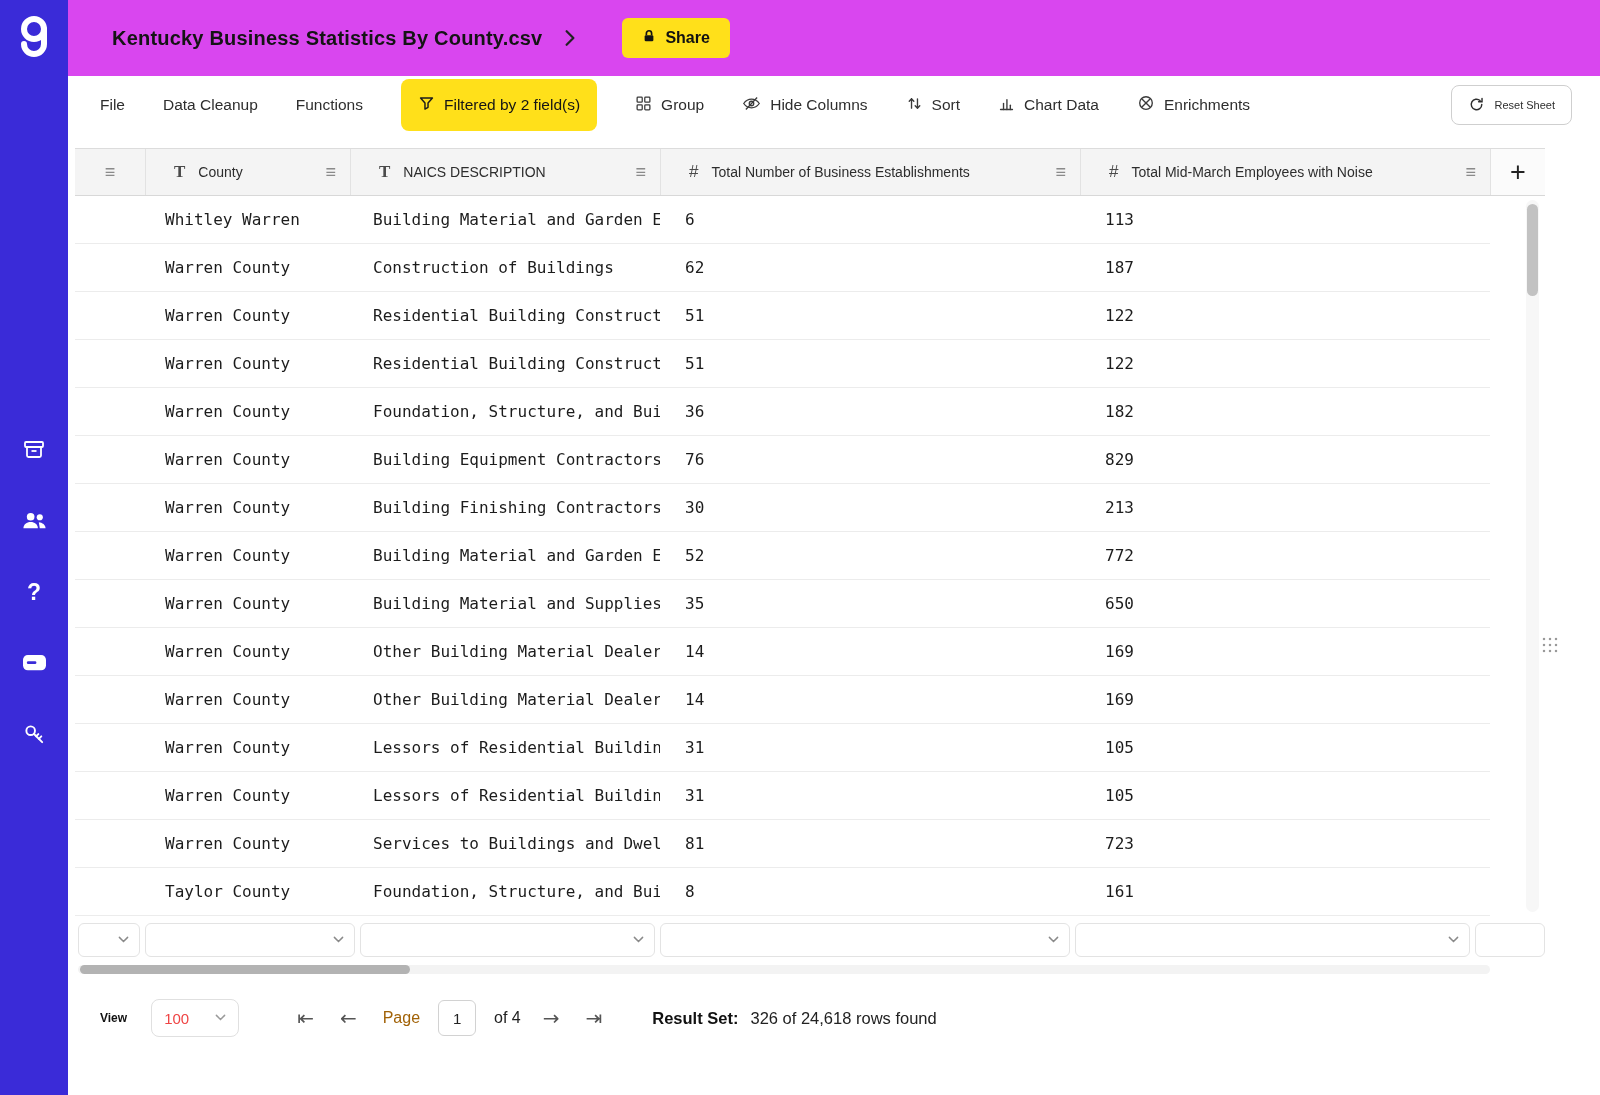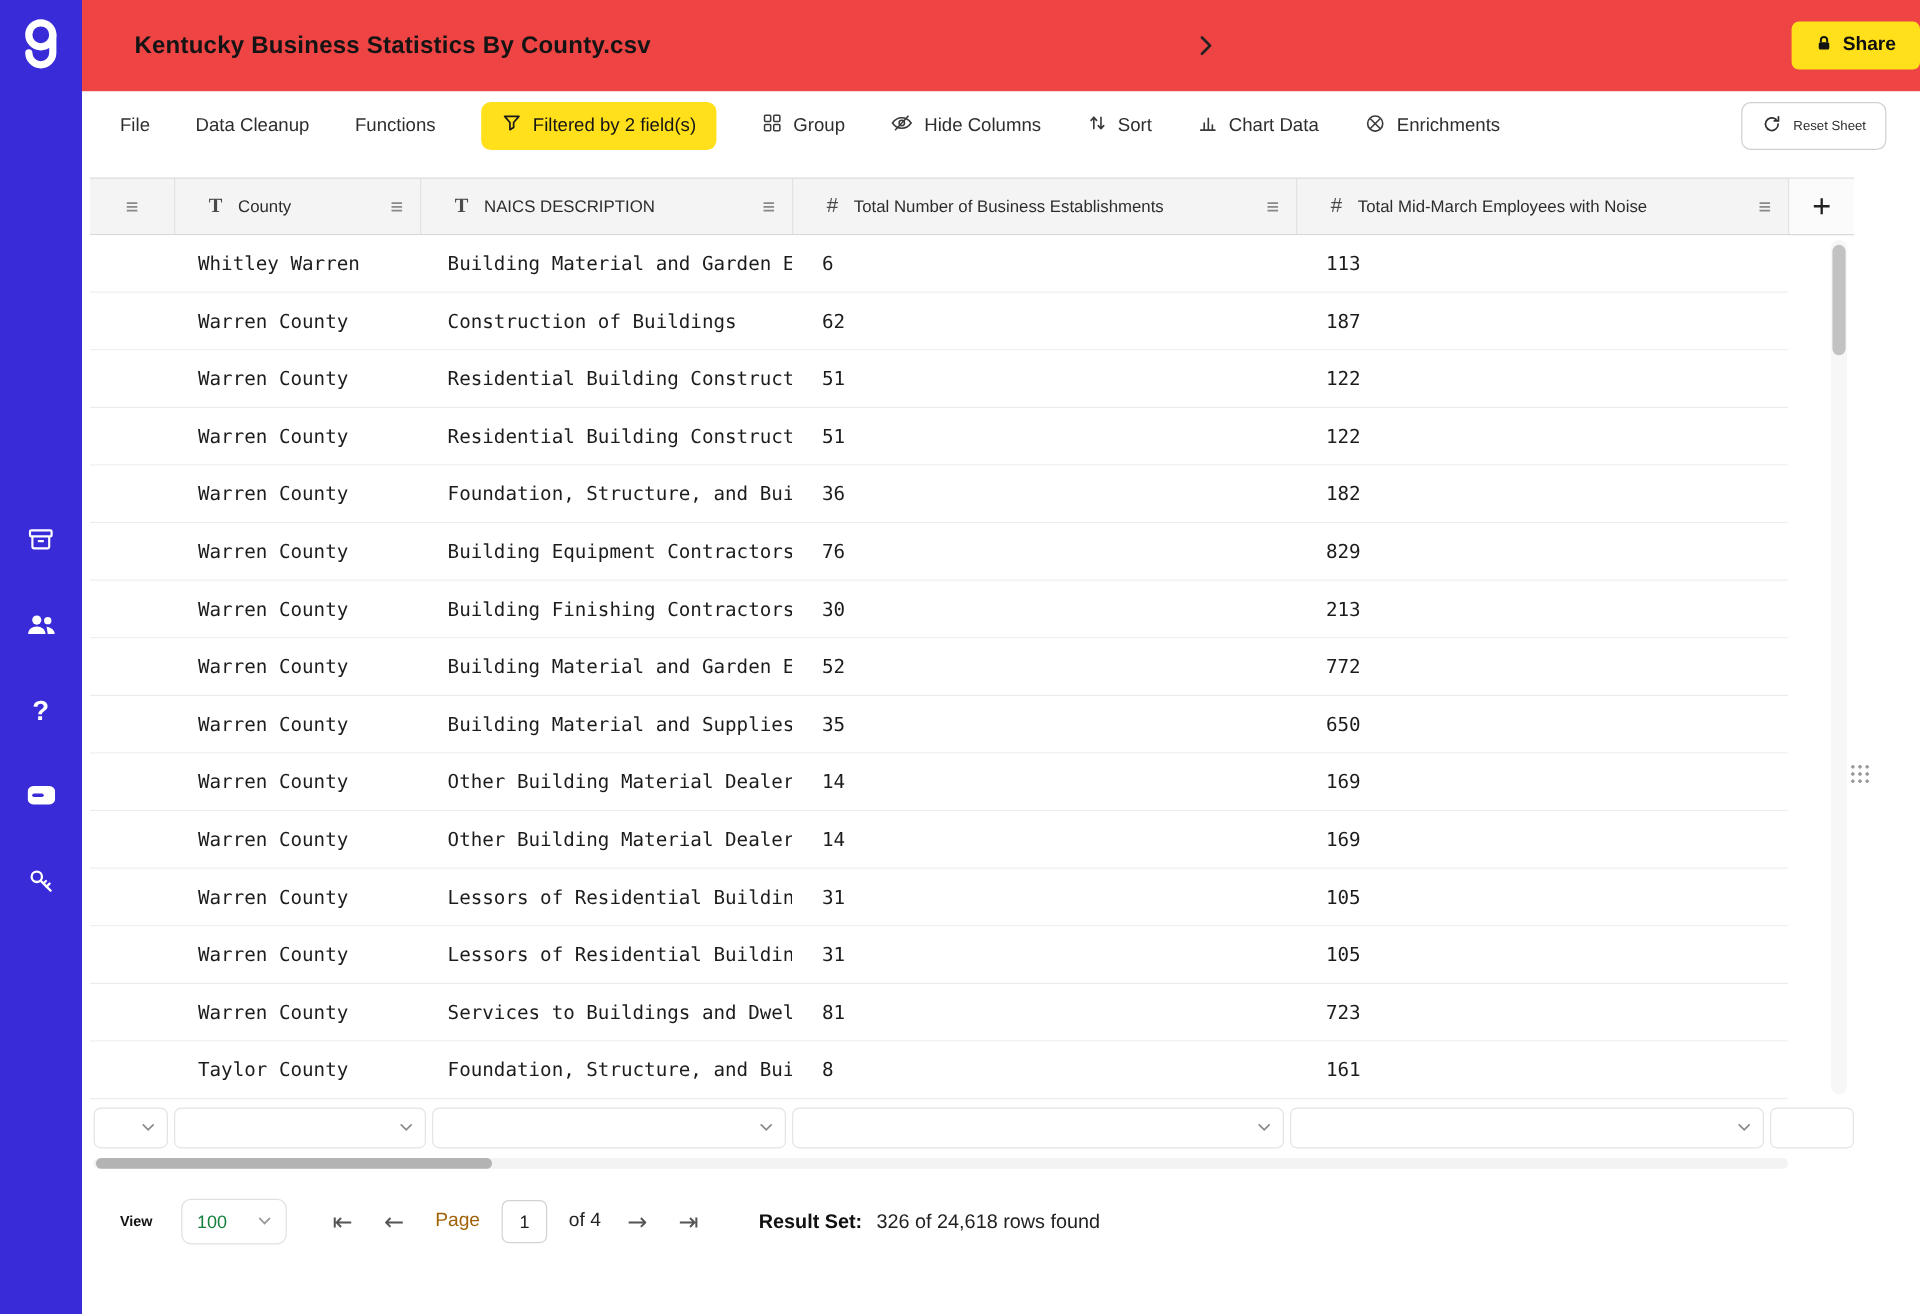--- a/index.html
+++ b/index.html
@@ -10,31 +10,31 @@
   .sidebar{position:fixed;left:0;top:0;width:68px;height:1095px;background:#3A2BD8;z-index:10;
     display:flex;flex-direction:column;align-items:center;}
   .logo{margin-top:14px;}
   .side-icons{position:absolute;top:437px;left:0;right:0;display:flex;flex-direction:column;
     gap:45px;align-items:center;}
   .side-ico{width:26px;height:26px;display:flex;align-items:center;justify-content:center;cursor:pointer;}
   .help-glyph{color:#fff;font-size:23px;font-weight:700;}
 
   
   .main{margin-left:68px;width:1532px;}
-  .app-header{height:76px;display:flex;align-items:center;padding-left:44px;background:#ef4444;justify-content:space-between;}
+  .app-header{height:76px;display:flex;align-items:center;padding-left:44px;background:#d946ef;}
   .doc-title{font-size:20px;font-weight:700;color:#141414;letter-spacing:.2px;}
   .crumb-chev{margin-left:22px;display:flex;align-items:center;cursor:pointer;}
   .share-btn{margin-left:46px;background:#FFE01A;border:none;border-radius:6px;height:40px;
     padding:0 20px;display:flex;align-items:center;gap:9px;font-weight:700;font-size:16px;
     color:#111;cursor:pointer;font-family:"Liberation Sans",sans-serif;}
 
   
   .toolbar{height:58px;display:flex;align-items:center;padding:0 28px 0 32px;gap:38px;}
   .titem{display:flex;align-items:center;gap:9px;font-size:15.5px;color:#2e2e2e;cursor:pointer;white-space:nowrap;}
-  .chip{background:#FFE01A;border-radius:8px;height:40px;padding:0 17px;font-weight:500;color:#151515;}
+  .chip{background:#FFE01A;border-radius:8px;height:52px;padding:0 17px;font-weight:500;color:#151515;}
   .reset-btn{margin-left:auto;border:1px solid #cfcfcf;background:#fff;border-radius:8px;height:40px;
     padding:0 16px;display:flex;align-items:center;gap:9px;font-size:11px;color:#2e2e2e;cursor:pointer;
     font-family:"Liberation Sans",sans-serif;}
 
   
   .sheet{position:relative;margin-left:7px;margin-top:14px;width:1470px;}
   .thead{display:flex;height:48px;background:#f4f4f4;border-top:1px solid #dcdcdc;
     border-bottom:1px solid #d8d8d8;}
   .hcell{display:flex;align-items:center;padding:0 14px 0 28px;overflow:hidden;}
   .hcell+.hcell{border-left:1px solid #e2e2e2;}
@@ -72,22 +72,22 @@
   .hthumb{position:absolute;left:2px;top:0;width:330px;height:9px;background:#b3b3b3;border-radius:5px;cursor:pointer;}
   .vscroll{position:absolute;top:52px;right:6px;width:13px;height:712px;background:#f7f7f7;border-radius:7px;}
   .vthumb{position:absolute;top:4px;left:1px;width:11px;height:92px;background:#c2c2c2;border-radius:6px;cursor:pointer;}
   .drag-dots{position:absolute;left:1541px;top:636px;width:18px;height:17px;cursor:pointer;
     background-image:radial-gradient(#9a9a9a 1.4px,transparent 1.6px);background-size:6px 6px;}
 
   
   .app-footer{display:flex;align-items:center;margin-top:16px;padding-left:32px;height:56px;}
   .view-label{font-weight:700;font-size:12px;color:#111;margin-right:24px;}
   .view-select{width:88px;height:38px;border:1px solid #e0e0e0;border-radius:8px;display:flex;
-    align-items:center;justify-content:space-between;padding:0 12px;font-size:15px;color:#15803d;
-    margin-right:38px;cursor:pointer;background:#fff;}
+    align-items:center;justify-content:space-between;padding:0 12px;font-size:15px;color:#ef4444;
+    margin-right:58px;cursor:pointer;background:#fff;}
   .pg-ico{font-size:20px;color:#555;margin-right:26px;cursor:pointer;font-family:"DejaVu Sans",sans-serif;}
   .page-label{font-size:16px;color:#a16207;margin-right:18px;}
   .page-input{width:38px;height:36px;border:1px solid #d2d2d2;border-radius:6px;text-align:center;
     font-size:15px;color:#222;margin-right:18px;font-family:"Liberation Sans",sans-serif;}
   .of-label{font-size:16px;color:#222;margin-right:22px;}
   .result-label{font-weight:700;font-size:16.5px;color:#111;margin-left:24px;margin-right:12px;}
   .result-text{font-size:16.5px;color:#222;}
 </style>
 </head>
 <body>

